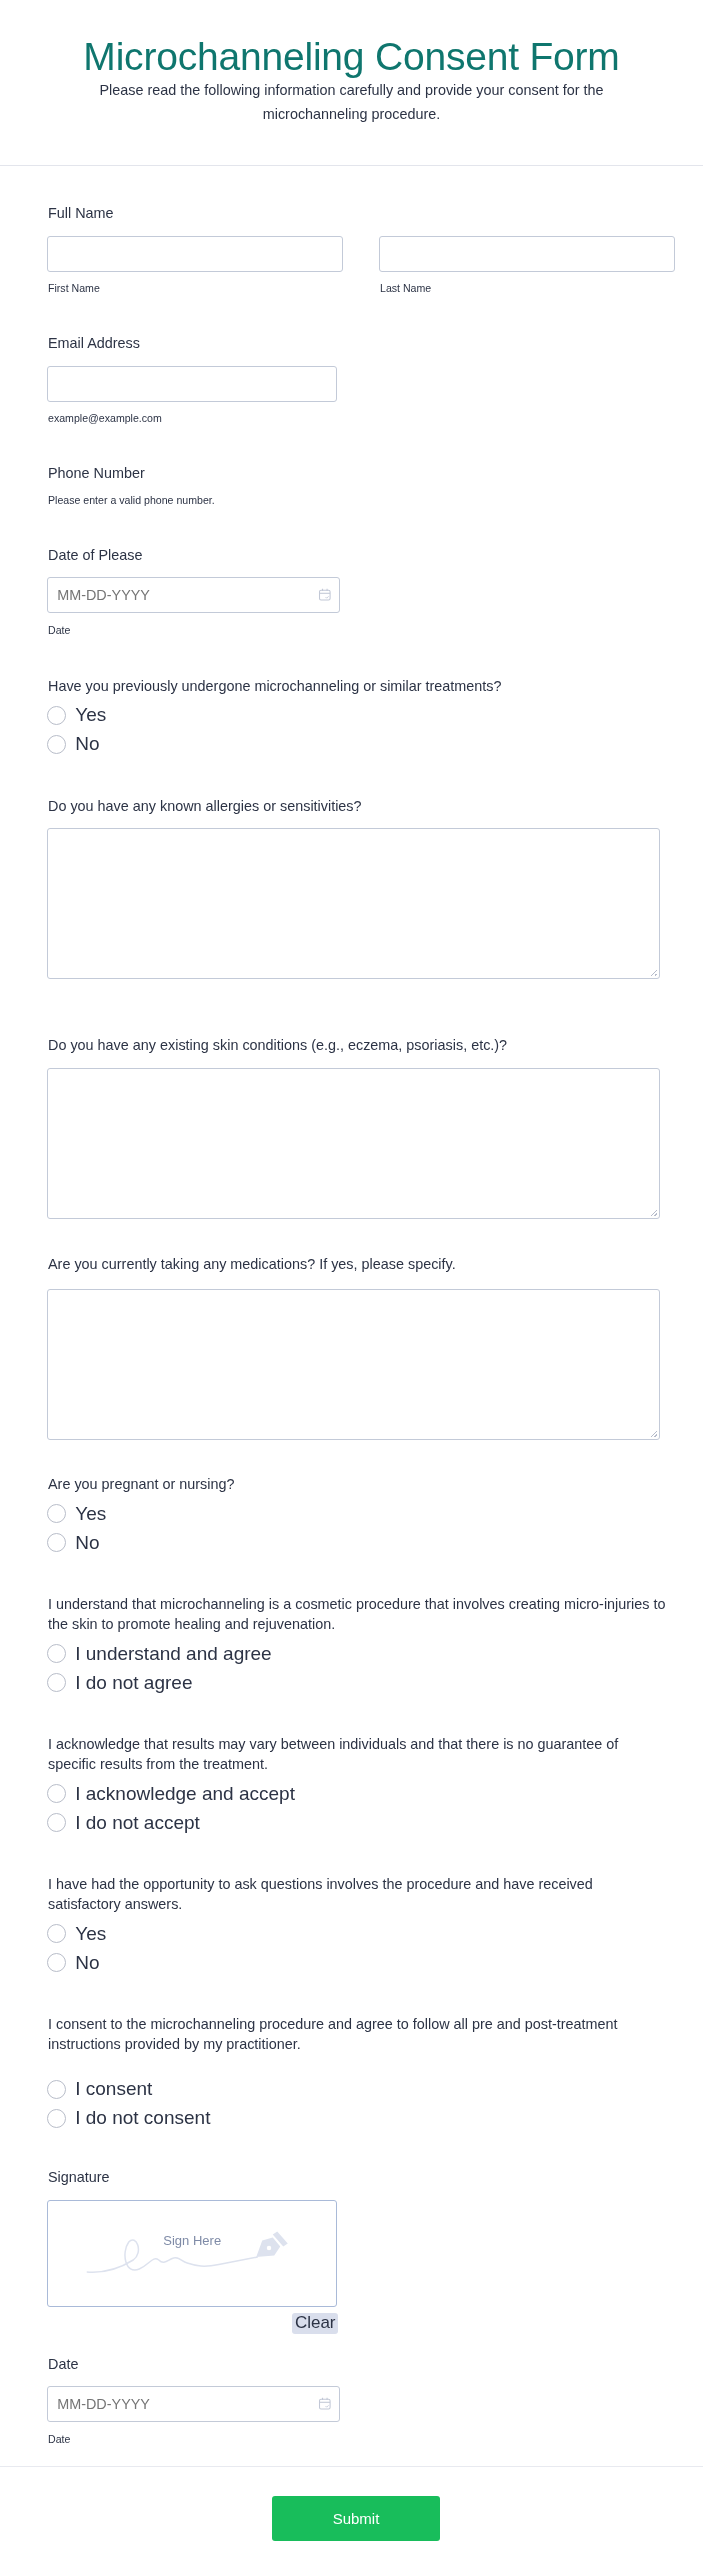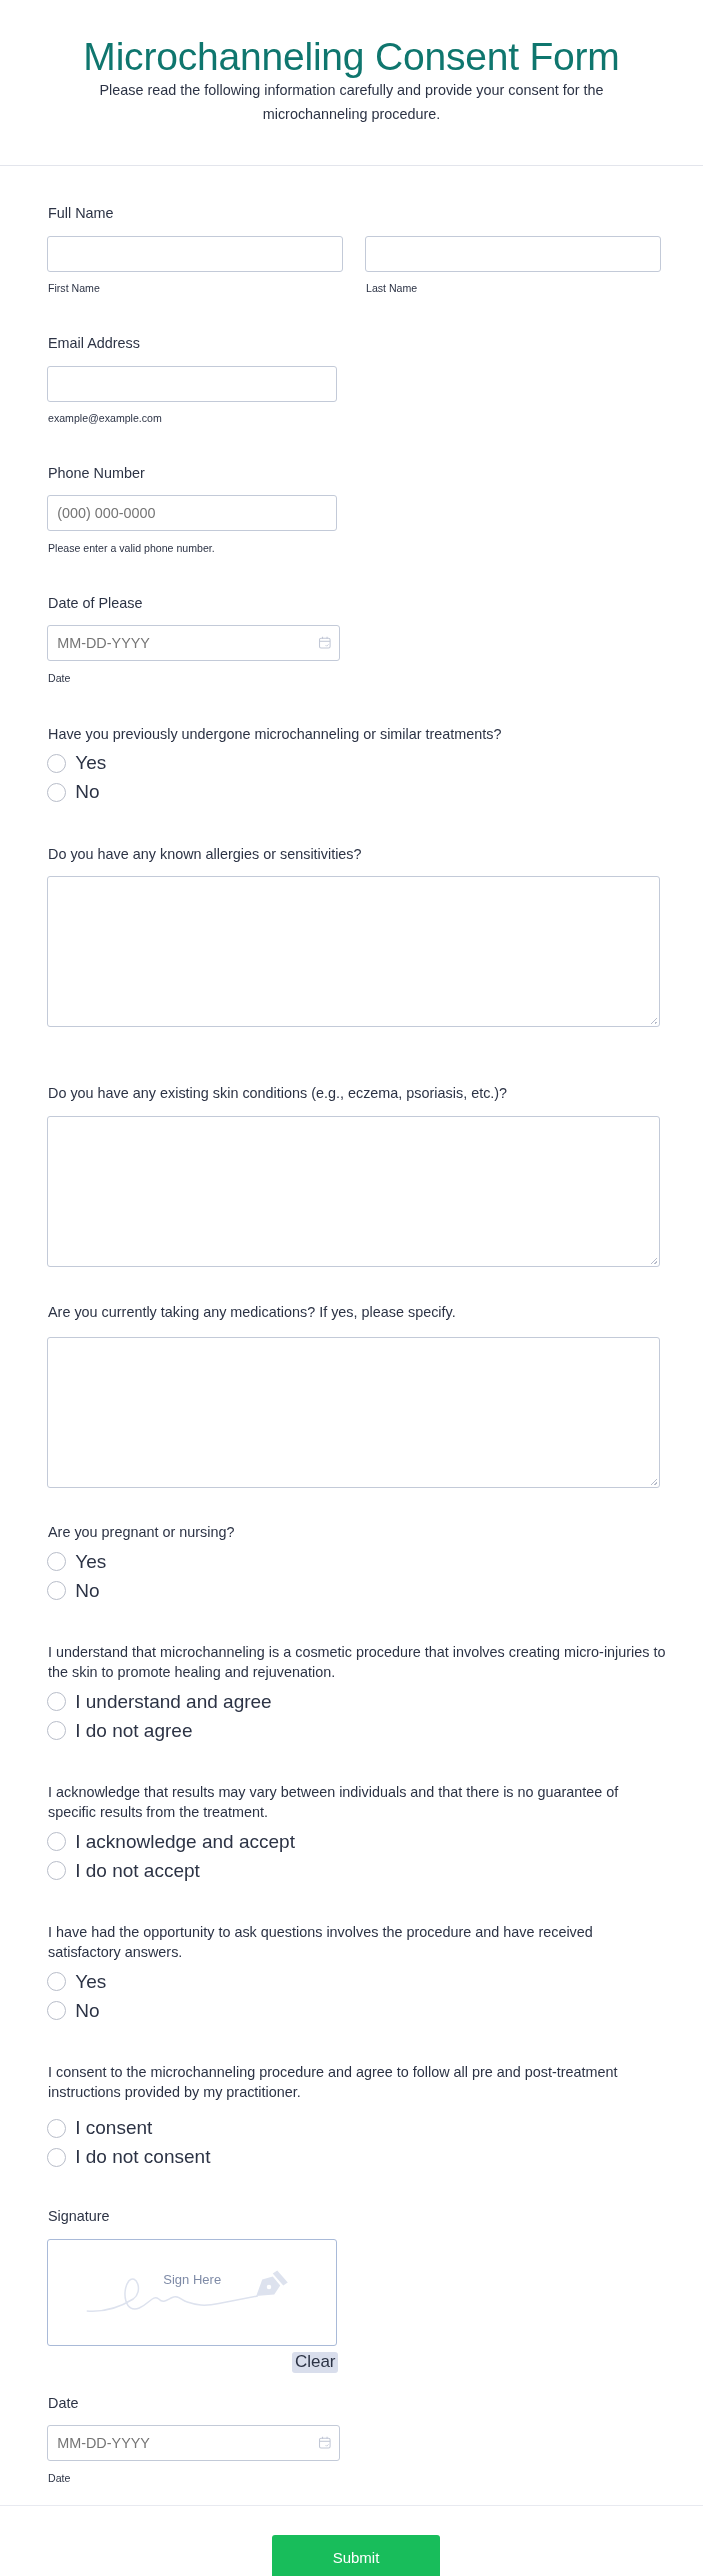--- a/index.html
+++ b/index.html
@@ -7,21 +7,21 @@
   body { font-family: "Liberation Sans", "DejaVu Sans", sans-serif; color: #2c3345; }
   .header { height: 166px; border-bottom: 1.5px solid #e3e5ec; text-align: center; padding-top: 39px; }
   .header h1 { font-size: 39px; font-weight: 500; color: #0f766e; line-height: 36px; letter-spacing: -0.2px; }
   .header p { font-size: 14.4px; color: #2c3345; line-height: 24px; width: 605px; margin: 3px auto 0; }
   .form { padding: 0 42px 0 48px; position: relative; }
   .field { position: relative; }
   .label { font-size: 14.4px; font-weight: 500; color: #2c3345; line-height: 19.7px; display: block; }
   .input { display: block; height: 36px; border: 1.1px solid #c3cad8; border-radius: 3px; background: #fff;
            font-family: "Liberation Sans", sans-serif; font-size: 14.4px; color: #8d97b0; padding: 0 9px; line-height: 34px; }
   .sublabel { font-size: 10.6px; color: #2c3345; line-height: 13.6px; display: block; margin-top: 10.6px; }
-  .row { display: flex; gap: 23px; }
+  .row { display: flex; gap: 37px; }
   .row > div { width: 295px; }
   .textarea { display: block; width: 613px; height: 151px; border: 1.1px solid #c3cad8; border-radius: 3px; background: #fff; position: relative; }
   .resize { position: absolute; right: 2.3px; bottom: 2.3px; width: 6px; height: 6px;
             background: linear-gradient(135deg, transparent 45%, #b6bccb 45%, #b6bccb 55%, transparent 55%, transparent 75%, #b6bccb 75%, #b6bccb 85%, transparent 85%); }
   .radio { display: flex; align-items: center; height: 29px; }
   .radio .circle { width: 19px; height: 19px; border: 1.1px solid #b8bdc9; border-radius: 50%; background: #fff; margin-right: 9px; margin-left: -0.8px; }
   .radio .rtext { font-size: 19px; color: #2c3345; }
   .qlabel { font-size: 14.4px; color: #2c3345; line-height: 19.7px; display: block; width: 620px; }
   .cal { position: absolute; right: 9px; top: 10.6px; width: 13.6px; height: 13.6px; }
   .sig-box { width: 290px; height: 107px; border: 1.1px solid #a9bad8; border-radius: 3px; background: #fff; position: relative; }
@@ -58,21 +58,20 @@
   </div>
 
   <div class="field" style="margin-top:38px;">
     <span class="label">Email Address</span>
     <input class="input" style="width: 290px; margin-top: 12px; margin-left: -0.8px;" value="">
     <span class="sublabel">example@example.com</span>
   </div>
 
   <div class="field" style="margin-top:38px;">
     <span class="label">Phone Number</span>
-    <input class="input" style="width: 290px; margin-top: 12px; margin-left: -0.8px;" placeholder="(000) 000-0000">
     <span class="sublabel">Please enter a valid phone number.</span>
   </div>
 
   <div class="field" style="margin-top:38px;">
     <span class="label">Date of Please</span>
     <div style="position:relative; width:293px; margin-top:12px; margin-left:-0.8px;">
       <input class="input" style="width: 293px;" placeholder="MM-DD-YYYY">
       <svg class="cal" viewBox="0 0 18 18">
           <rect x="2" y="3" width="14" height="13" rx="2" fill="none" stroke="#c2c8d6" stroke-width="1.4"></rect>
           <line x1="2" y1="7" x2="16" y2="7" stroke="#c2c8d6" stroke-width="1.4"></line>
@@ -170,21 +169,21 @@
         </label>
       <label class="radio">
           <span class="circle"></span>
           <span class="rtext">No</span>
         </label>
     </div>
   </div>
 
   <div class="field" style="margin-top:38px;">
     <span class="qlabel">I consent to the microchanneling procedure and agree to follow all pre and post-treatment instructions provided by my practitioner.</span>
-    <div style="margin-top:11px;">
+    <div style="margin-top:20px;">
       <label class="radio">
           <span class="circle"></span>
           <span class="rtext">I consent</span>
         </label>
       <label class="radio">
           <span class="circle"></span>
           <span class="rtext">I do not consent</span>
         </label>
     </div>
   </div>

